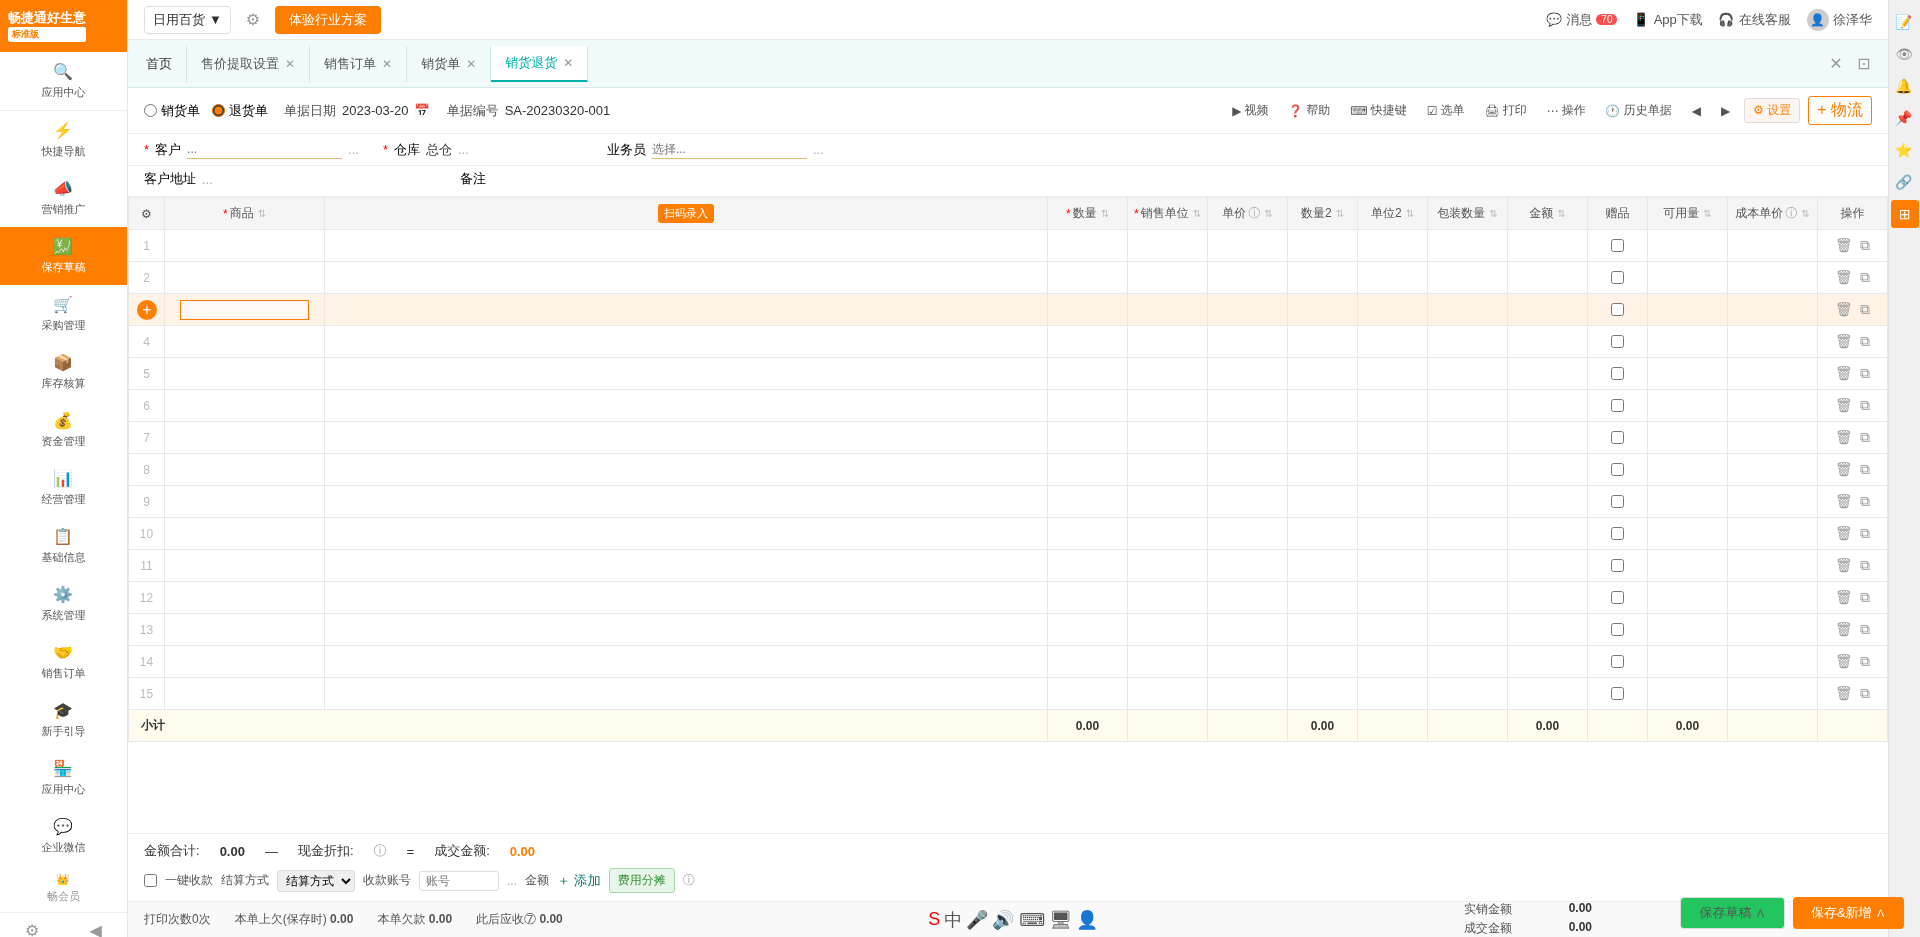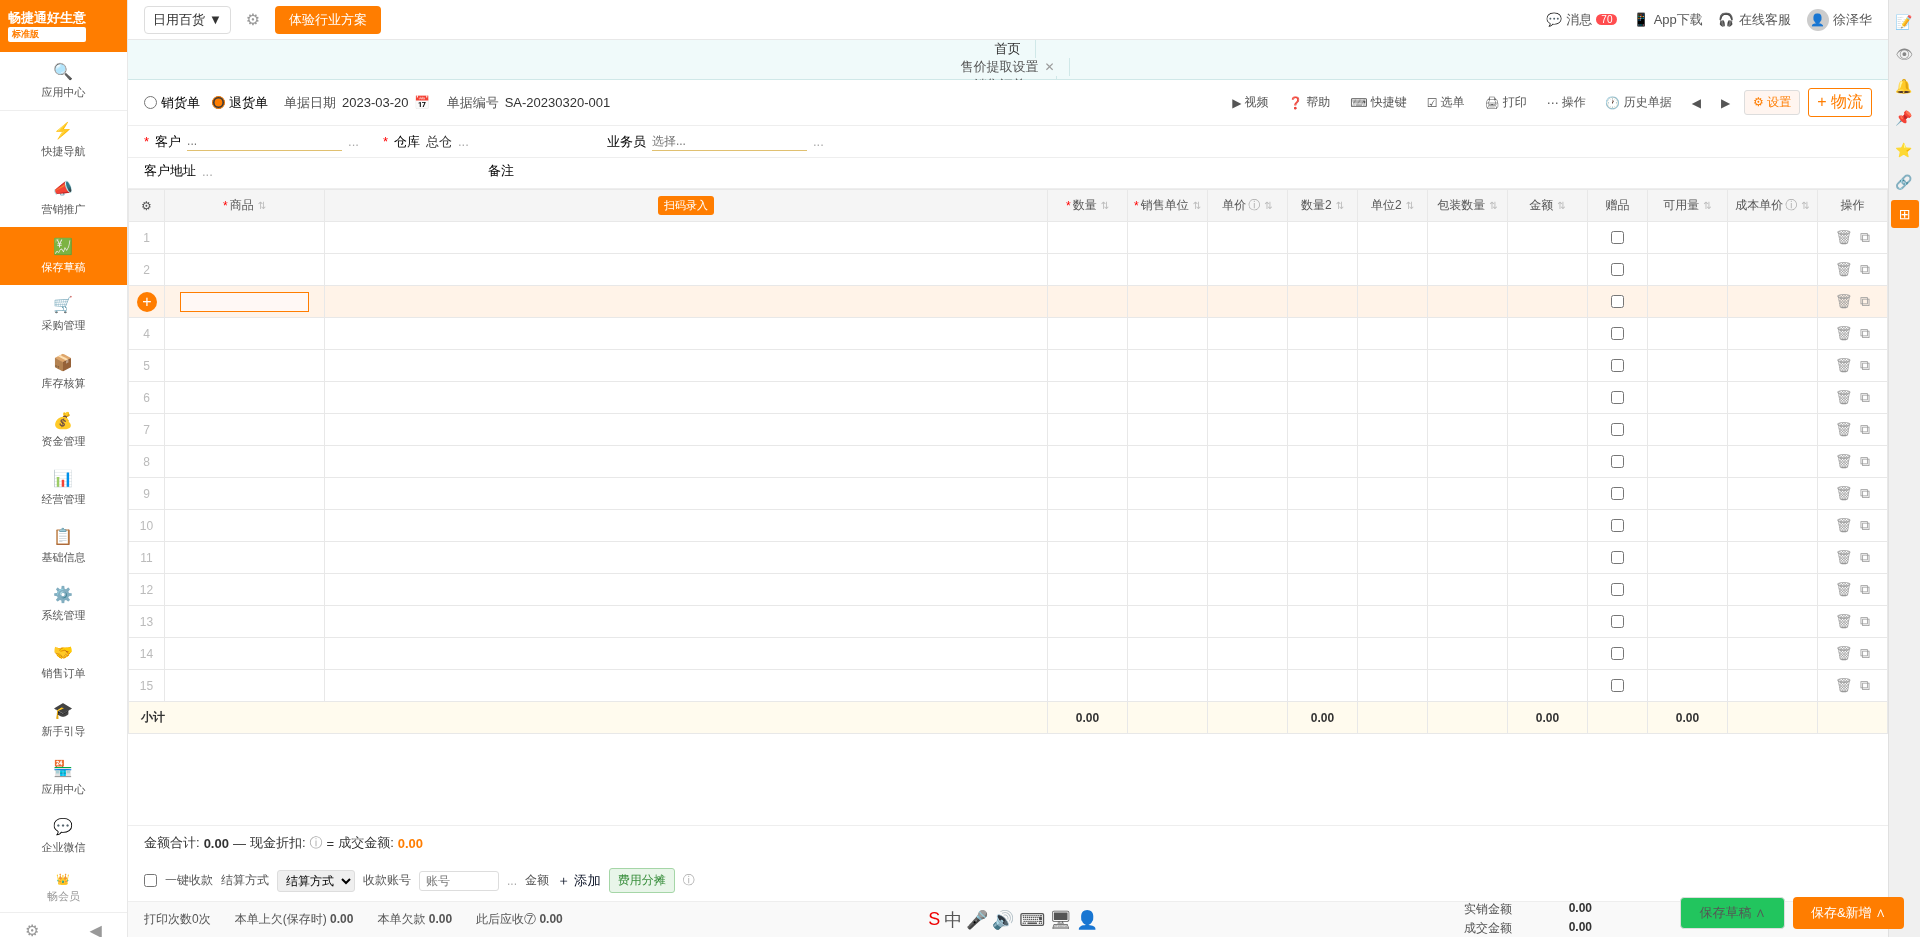--- a/index.html
+++ b/index.html
@@ -27,21 +27,21 @@
     .top-header { height: 40px; background: #fff; border-bottom: 1px solid #e8e8e8; display: flex; align-items: center; justify-content: space-between; padding: 0 16px; flex-shrink: 0; }
     .top-left { display: flex; align-items: center; gap: 8px; }
     .daily-select { display: flex; align-items: center; gap: 4px; font-size: 13px; color: #333; cursor: pointer; padding: 4px 8px; border: 1px solid #ddd; border-radius: 4px; background: #fff; }
     .gear-btn { width: 28px; height: 28px; display: flex; align-items: center; justify-content: center; cursor: pointer; color: #999; font-size: 16px; }
     .experience-btn { background: #ff7d00; color: #fff; border: none; border-radius: 4px; padding: 5px 14px; font-size: 13px; cursor: pointer; }
     .top-right { display: flex; align-items: center; gap: 16px; font-size: 13px; color: #555; }
     .top-right-item { display: flex; align-items: center; gap: 4px; cursor: pointer; }
     .badge { background: #ff4d4f; color: #fff; border-radius: 10px; padding: 0 5px; font-size: 10px; }
 
     
-    .tab-bar { height: 40px; background: #f0fafa; border-bottom: 1px solid #d0e8e8; display: flex; align-items: center; padding: 0 12px; flex-shrink: 0; flex-direction: column; }
+    .tab-bar { height: 48px; background: #f0fafa; border-bottom: 1px solid #d0e8e8; display: flex; align-items: center; padding: 0 4px; flex-shrink: 0; }
     .tab-item { height: 36px; display: flex; align-items: center; padding: 0 14px; cursor: pointer; font-size: 13px; color: #555; border-right: 1px solid #d0e8e8; gap: 6px; white-space: nowrap; }
     .tab-item.active { background: #fff; color: #00b2aa; border-bottom: 2px solid #00b2aa; }
     .tab-item.home { color: #333; }
     .tab-close { color: #999; font-size: 12px; cursor: pointer; }
     .tab-window-controls { margin-left: auto; display: flex; align-items: center; gap: 4px; padding-right: 8px; }
     .tab-win-btn { width: 24px; height: 24px; display: flex; align-items: center; justify-content: center; cursor: pointer; color: #999; font-size: 16px; }
 
     
     .content-area { flex: 1; display: flex; flex-direction: column; overflow: hidden; background: #fff; }
 
@@ -90,21 +90,21 @@
     .op-icon { cursor: pointer; color: #999; margin: 0 2px; font-size: 14px; }
     .sort-icon { color: #bbb; font-size: 10px; cursor: pointer; margin-left: 2px; }
     .th-inner { display: flex; align-items: center; justify-content: center; gap: 2px; }
     .required-star { color: #f00; }
     
     
     .total-row td { background: #fffbee; font-weight: bold; }
 
     
     .bottom-area { border-top: 1px solid #eee; padding: 8px 16px; flex-shrink: 0; }
-    .bottom-row1 { display: flex; align-items: center; gap: 4px; font-size: 13px; color: #333; margin-bottom: 16px; }
+    .bottom-row1 { display: flex; align-items: center; gap: 20px; font-size: 13px; color: #333; margin-bottom: 8px; }
     .bottom-row2 { display: flex; align-items: center; gap: 8px; font-size: 12px; color: #555; }
     .amount-line { display: flex; justify-content: space-between; gap: 20px; margin-bottom: 2px; }
     .amount-label { color: #555; }
     .amount-value { font-weight: bold; color: #333; min-width: 60px; text-align: right; }
 
     
     .save-btns { position: absolute; right: 16px; bottom: 8px; display: flex; gap: 8px; }
     .save-draft-btn { background: #22c55e; border: 1px solid #ddd; border-radius: 4px; padding: 6px 18px; font-size: 13px; cursor: pointer; color: #555; display: flex; align-items: center; gap: 4px; }
     .save-new-btn { background: #ff7d00; border: none; border-radius: 4px; padding: 6px 18px; font-size: 13px; cursor: pointer; color: #fff; display: flex; align-items: center; gap: 4px; }
 
@@ -333,21 +333,21 @@
           <span>业务员</span>
           <input class="field-input" type="text" placeholder="选择..." style="">
           <span class="field-dots">...</span>
         </div>
       </div>
       <div class="customer-row" style="padding-top:4px; padding-bottom:8px;">
         <div class="field-group">
           <span>客户地址</span>
           <span class="field-dots">...</span>
         </div>
-        <div class="field-group" style="margin-left: 120px; text-align: center;">
+        <div class="field-group" style="margin-left: 92px; text-align: center;">
           <span>备注</span>
         </div>
       </div>
 
       <div class="table-wrapper">
         <table class="data-table">
           <thead>
             <tr>
               <th class="col-gear">
                 <div class="th-inner">
@@ -849,21 +849,21 @@
           <input type="checkbox" style="">
           <span>一键收款</span>
           <span>结算方式</span>
           <select style="font-size:12px; border:1px solid #ddd; padding:2px 4px; border-radius:3px;">
             <option>结算方式</option>
           </select>
           <span>收款账号</span>
           <input type="text" placeholder="账号" style="border: 1px solid rgb(221, 221, 221); padding: 2px 6px; border-radius: 3px; font-size: 12px; width: 80px;">
           <span style="color:#aaa; cursor:pointer;">...</span>
           <span>金额</span>
-          <button style="color:#0f172a; background:none; border:none; cursor:pointer;">
+          <button style="color:#0f766e; background:none; border:none; cursor:pointer;">
             <span>＋</span>
             <span>添加</span>
           </button>
           <button class="fee-split-btn">费用分摊</button>
           <span style="color:#aaa;">ⓘ</span>
         </div>
       </div>
 
       <div class="status-bar">
         <span>打印次数0次</span>

